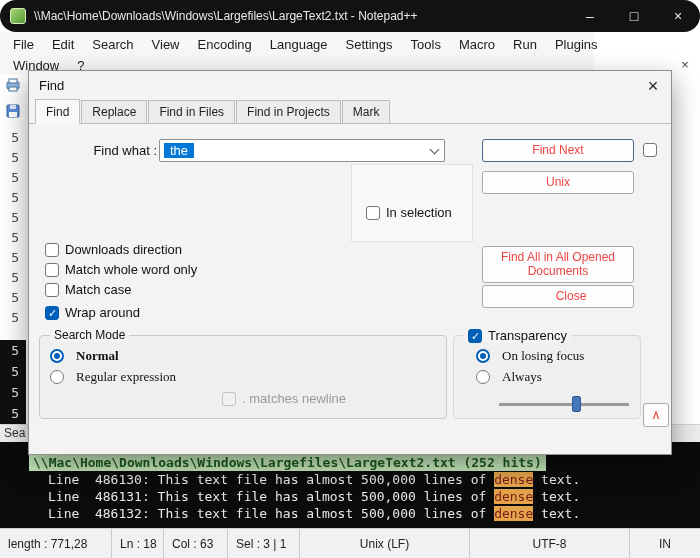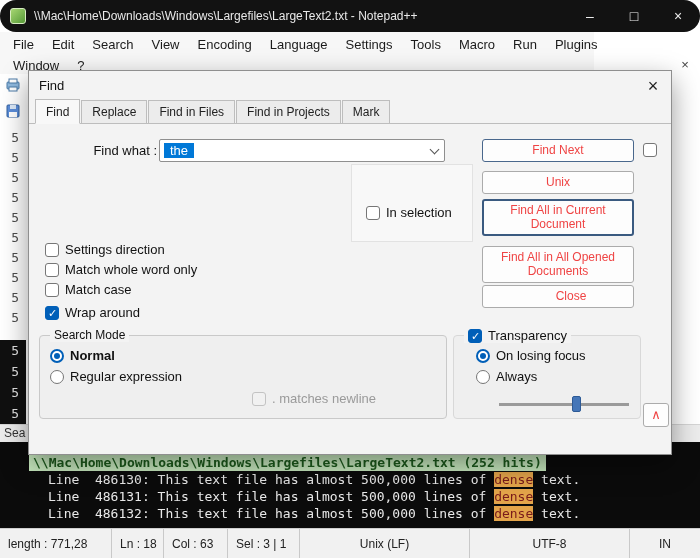--- a/index.html
+++ b/index.html
@@ -110,30 +110,30 @@
   .groupbox { position:absolute; border:1px solid #c9c9c9; border-radius:4px; background:#efefef;padding-left:16px; }
   .gb-searchmode { left:10px; top:264px; width:408px; height:84px; }
   .gb-transparency { left:424px; top:264px; width:188px; height:84px; border-color:#d8d8d8; }
   .legend { position:absolute; left:10px; top:-8px; background:#f3f3f3; padding:0 4px;
             font-size:12px; color:#111; }
   .legend-check { display:flex; align-items:center; gap:6px; }
 
   .radio-col { position:absolute; display:flex; flex-direction:column; }
   #searchmode-radios { left:10px; top:9px; }
   #transparency-radios { left:22px; top:9px; }
-  .radio-row { display:flex; align-items:center; gap:6px; height:21px; }
+  .radio-row { display:flex; align-items:center; gap:12px; height:21px;font-family:Liberation Serif, serif; }
   .radio { width:14px; height:14px; border-radius:50%; border:1px solid #767676;
            background:#fff; position:relative; flex:0 0 auto; }
   .radio.selected { border:2px solid var(--accent,#005fb8); }
   .radio.selected::after { content:""; position:absolute; inset:2px; border-radius:50%;
                            background:var(--accent,#005fb8); }
   .radio-label { font-size:13px; color:#111; white-space:nowrap; }
   #searchmode-radios .radio-row.selected-row .radio-label { font-weight:bold; }
 
-  .mn-row { position:absolute; left:212px; top:55px; display:flex; align-items:center; gap:6px;justify-content:center; }
+  .mn-row { position:absolute; left:182px; top:55px; display:flex; align-items:center; gap:6px;justify-content:center; }
 
   .slider { position:absolute; left:45px; top:60px; width:130px; height:16px; }
   .slider-track { position:absolute; left:0; top:7px; width:100%; height:3px; background:#9a9a9a; }
   .slider-thumb { position:absolute; top:0; width:9px; height:16px; background:#4576b8;
                   border:1px solid #2d5a96; border-radius:2px; }
 
   .aux-cb { position:absolute; left:614px; top:72px; }
 </style>
 </head>
 <body>
@@ -247,34 +247,33 @@
           <i></i>
         </span>
     </div>
 
     <div class="check-row aux-cb">
       <span class="cb"></span>
     </div>
 
     <div class="btn btn-findnext">Find Next</div>
     <div class="btn btn-count">Unix</div>
-    <div class="btn btn-fac">Find All in Current Document</div>
     <div class="btn btn-fao">Find All in All Opened Documents</div>
     <div class="btn btn-close">Close</div>
 
     <div class="insel-panel">
       <div class="check-row" style="left:14px; top:40px;">
         <span class="cb"></span>
         <span class="cb-label">In selection</span>
       </div>
     </div>
 
     <div class="check-row" style="left:16px; top:171px;">
       <span class="cb"></span>
-      <span class="cb-label">Settings direction</span>
+      <span class="cb-label">Downloads direction</span>
     </div>
     <div class="check-row" style="left:16px; top:191px;">
       <span class="cb"></span>
       <span class="cb-label">Match whole word only</span>
     </div>
     <div class="check-row" style="left:16px; top:211px;">
       <span class="cb"></span>
       <span class="cb-label">Match case</span>
     </div>
     <div class="check-row" style="left:16px; top:234px;">

